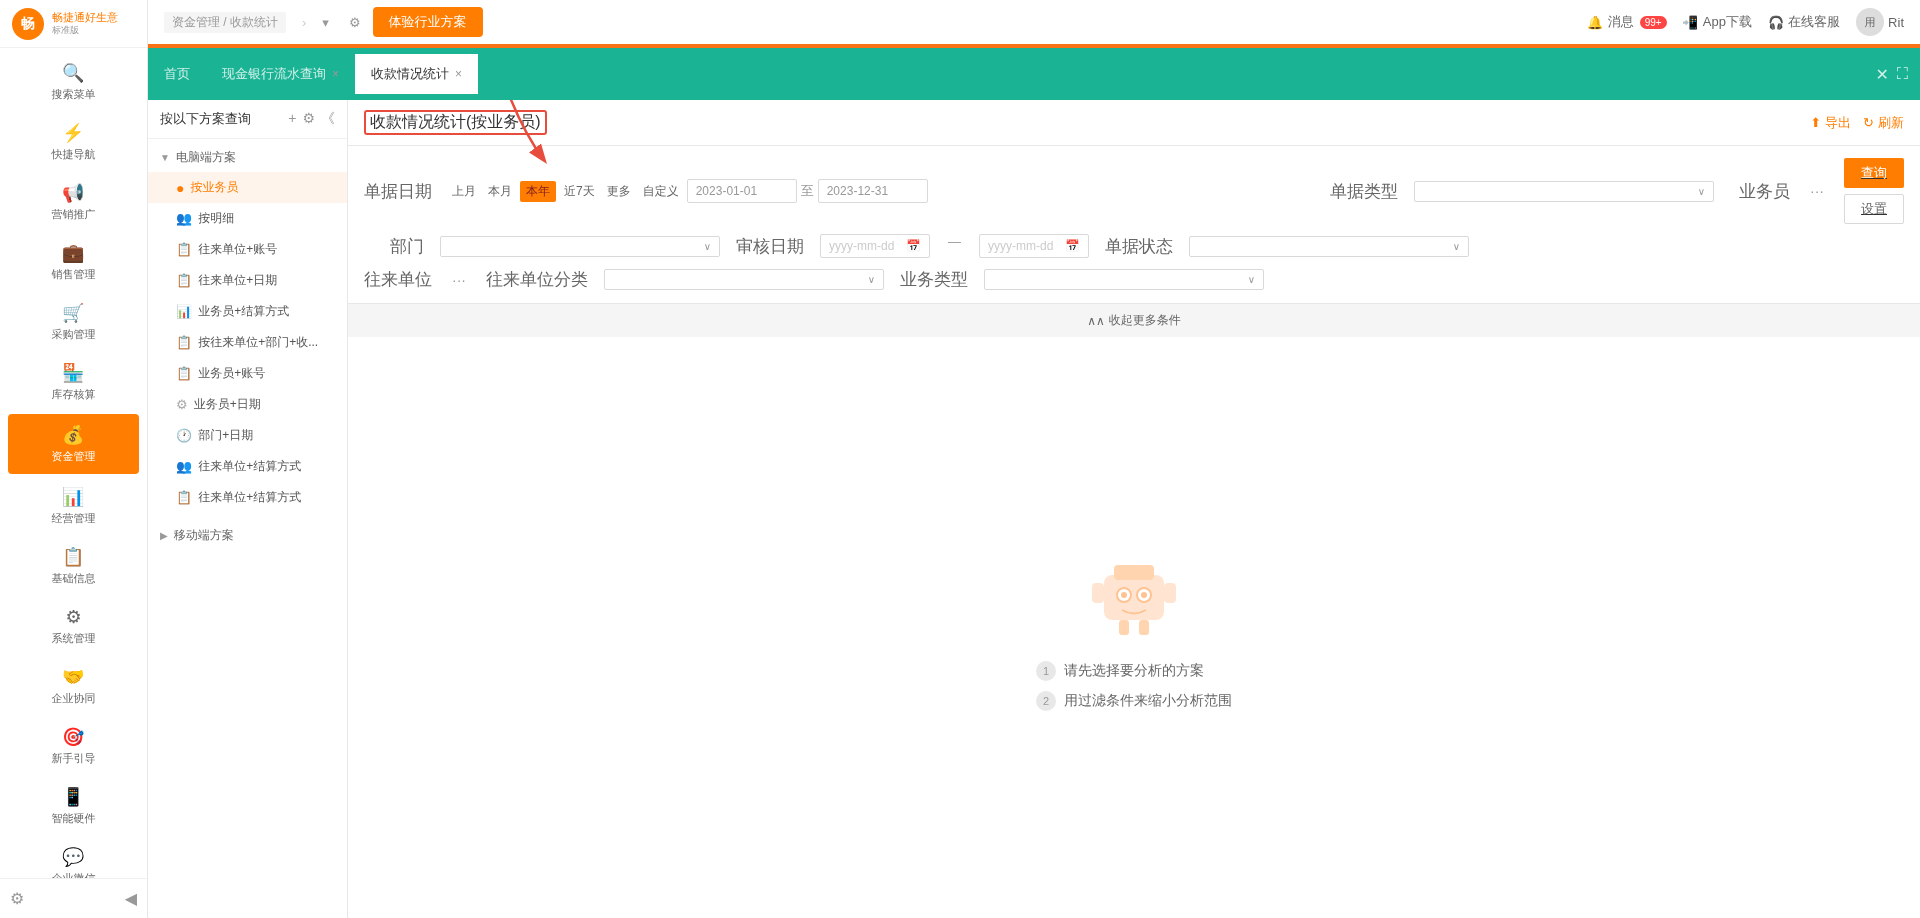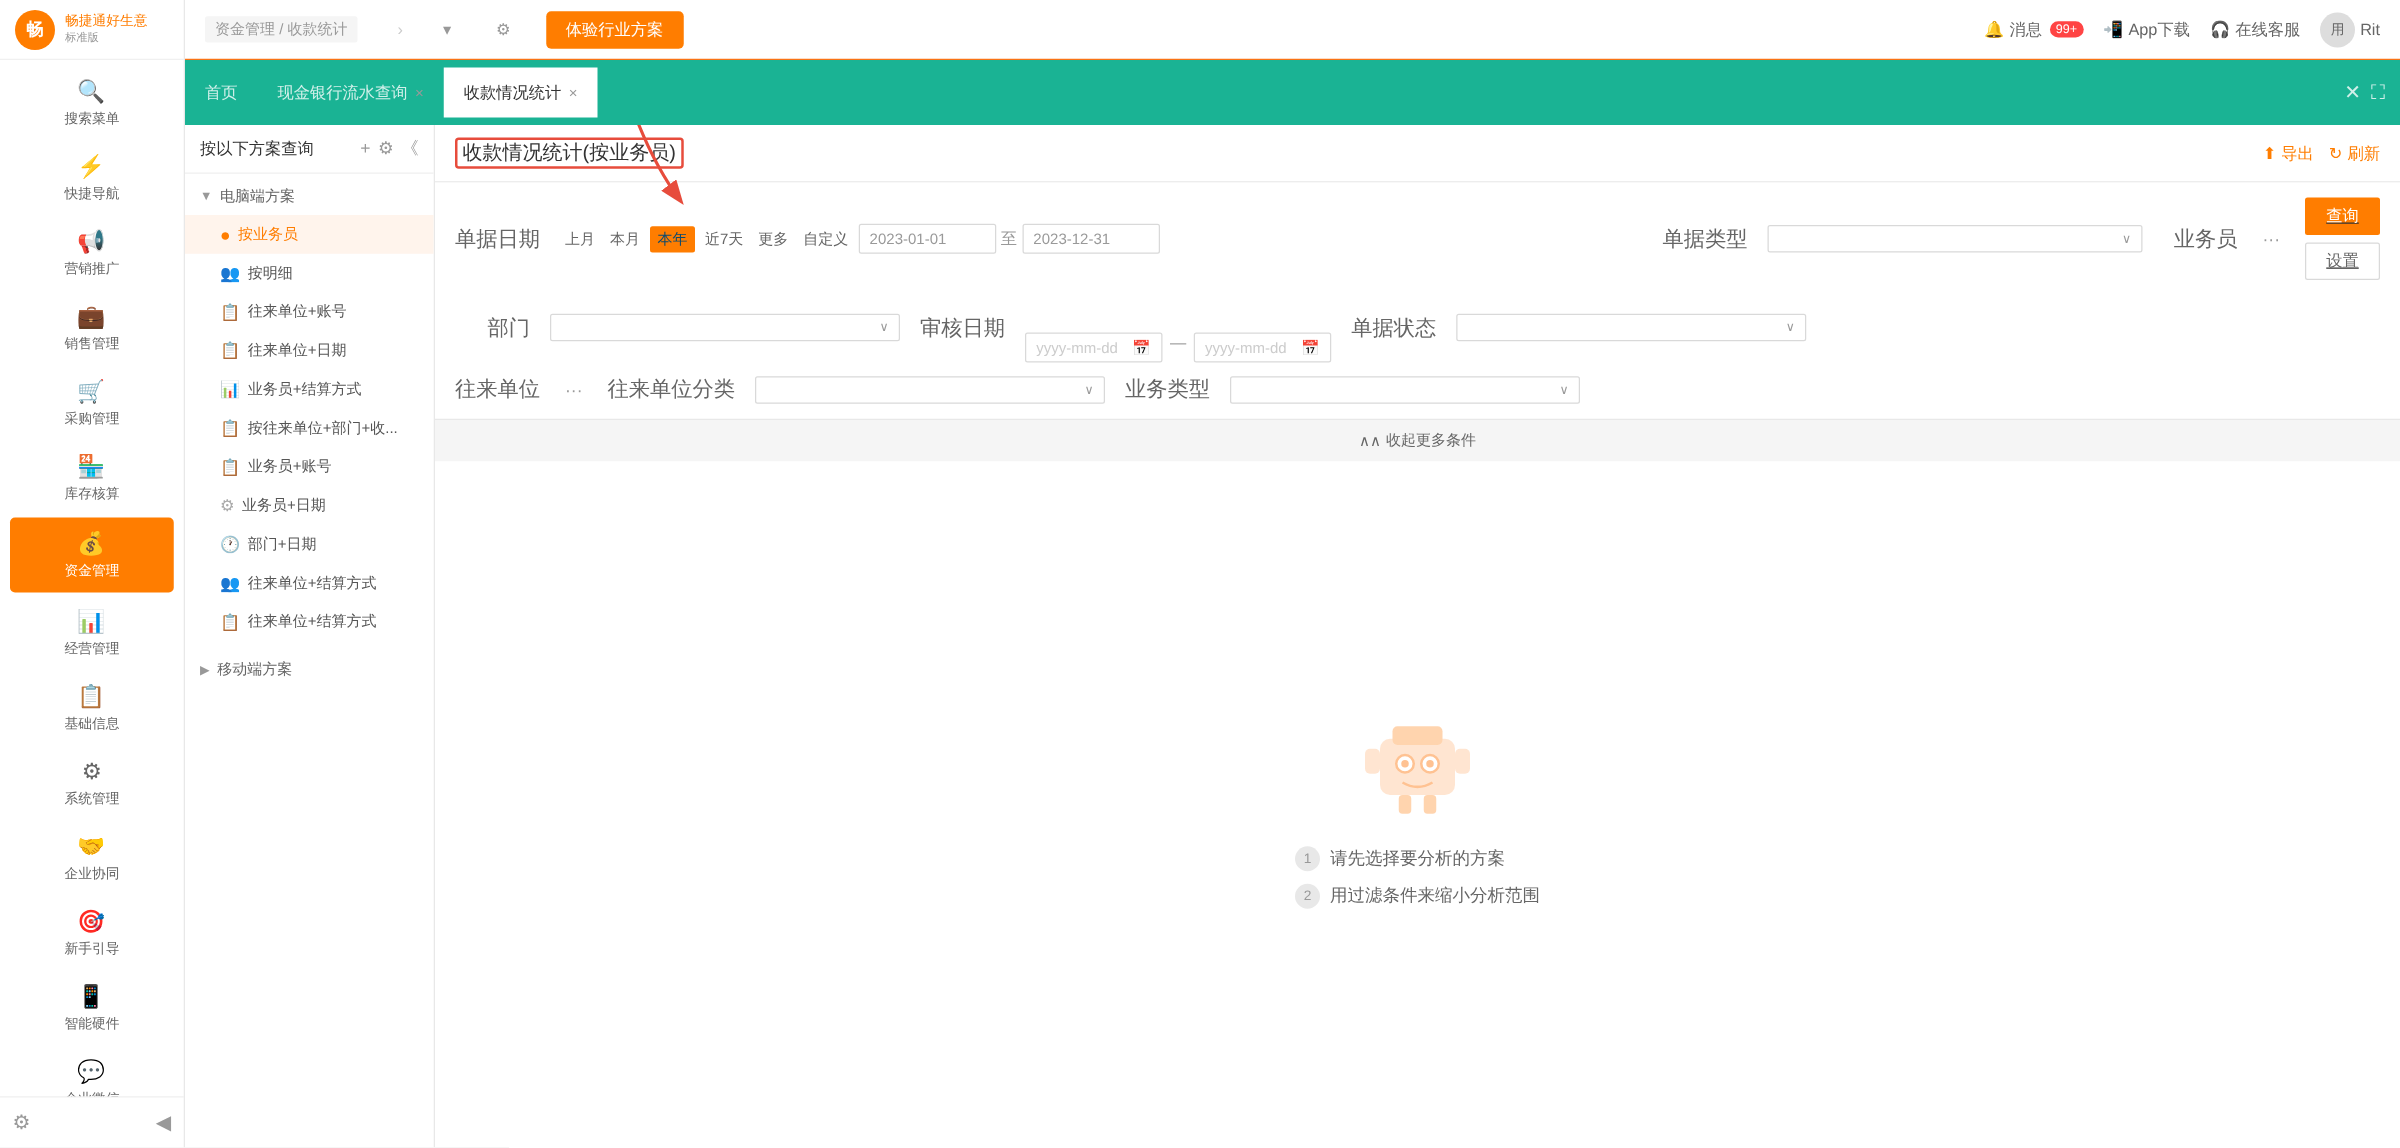--- a/index.html
+++ b/index.html
@@ -16,21 +16,21 @@
     .sidebar-item.active { color: #fff; background: #ff7d00; border-radius: 4px; margin: 2px 8px; }
     .sidebar-item .icon { font-size: 18px; margin-bottom: 3px; }
     .sidebar-item .label { font-size: 11px; text-align: center; }
     .sidebar-footer { padding: 10px; display: flex; justify-content: space-between; border-top: 1px solid #f0f0f0; }
     .sidebar-footer-btn { color: #999; cursor: pointer; font-size: 16px; }
 
     
     .main { flex: 1; display: flex; flex-direction: column; overflow: hidden; }
 
     
-    .topbar { height: 48px; background: #fff; display: flex; align-items: center; padding: 0 16px; border-bottom: 1px solid #f97316; gap: 28px; }
+    .topbar { height: 48px; background: #fff; display: flex; align-items: center; padding: 0 16px; border-bottom: 4px solid #f97316; gap: 12px; }
     .topbar-title { font-size: 12px; color: #999; background: #f5f5f5; padding: 2px 8px; border-radius: 2px; }
     .topbar-actions { margin-left: auto; display: flex; align-items: center; gap: 16px; }
     .topbar-action { display: flex; align-items: center; gap: 4px; color: #666; font-size: 13px; cursor: pointer; }
     .topbar-btn { background: #ff7d00; color: #fff; border: none; border-radius: 4px; padding: 6px 16px; font-size: 13px; cursor: pointer; }
     .badge { background: #ff4444; color: #fff; border-radius: 8px; font-size: 10px; padding: 1px 5px; margin-left: 2px; }
 
     
     .tabs { display: flex; align-items: center; background: #1ab394; height: 52px; padding: 0 0 0 0; }
     .tab { padding: 0 16px; height: 40px; display: flex; align-items: center; gap: 6px; cursor: pointer; color: rgba(255,255,255,0.8); font-size: 13px; }
     .tab.active { background: #fff; color: #333; height: 40px; }
@@ -65,31 +65,31 @@
     .page-title-action { display: flex; align-items: center; gap: 4px; color: #ff7d00; cursor: pointer; font-size: 13px; }
 
     
     .filter-area { background: #fff; padding: 12px 16px; border-bottom: 1px solid #e8e8e8; }
     .filter-row { display: flex; align-items: center; gap: 16px; margin-bottom: 10px; flex-wrap: wrap; }
     .filter-row:last-child { margin-bottom: 0; }
     .filter-label { font-size: 17px; color: #666; white-space: nowrap; min-width: 60px; text-align: right; }
     .filter-field { display: flex; align-items: center; gap: 4px; flex: 1; }
     .date-shortcuts { display: flex; gap: 4px; align-items: center; }
     .date-shortcut { font-size: 12px; color: #666; cursor: pointer; padding: 2px 4px; }
-    .date-shortcut.active { background: #ff7d00; color: #0c4a6e; border-radius: 2px; padding: 2px 6px; }
+    .date-shortcut.active { background: #ff7d00; color: #7f1d1d; border-radius: 2px; padding: 2px 6px; }
     .date-input-group { display: flex; align-items: center; gap: 4px; }
     .date-input { border: 1px solid #d9d9d9; border-radius: 2px; padding: 4px 8px; font-size: 12px; color: #999; width: 110px; }
     .date-separator { color: #999; }
     .select-field { border: 1px solid #d9d9d9; border-radius: 2px; padding: 4px 8px; font-size: 12px; color: #333; min-width: 200px; display: flex; align-items: center; justify-content: space-between; cursor: pointer; background: #fff; }
     .select-field-wide { min-width: 300px; }
     .select-arrow { color: #999; font-size: 10px; }
     .filter-dots { color: #999; font-size: 14px; cursor: pointer; margin: 0 4px; }
 
     
-    .audit-date { display: flex; gap: 6px; margin-top: 32px; }
+    .audit-date { display: flex; gap: 18px; }
     .audit-date-input { border: 1px solid #d9d9d9; border-radius: 2px; padding: 4px 8px; font-size: 12px; color: #ccc; width: 110px; display: flex; align-items: center; justify-content: space-between; }
     .audit-date-icon { color: #ccc; font-size: 12px; }
     .audit-separator { color: #999; }
 
     
     .filter-actions { display: flex; flex-direction: column; gap: 6px; margin-left: auto; flex-shrink: 0; text-decoration: underline; }
     .btn-query { background: #ff7d00; color: #fff; border: none; border-radius: 2px; padding: 6px 16px; font-size: 13px; cursor: pointer; }
     .btn-settings { background: #fff; color: #666; border: 1px solid #d9d9d9; border-radius: 2px; padding: 5px 16px; font-size: 13px; cursor: pointer; }
 
     

